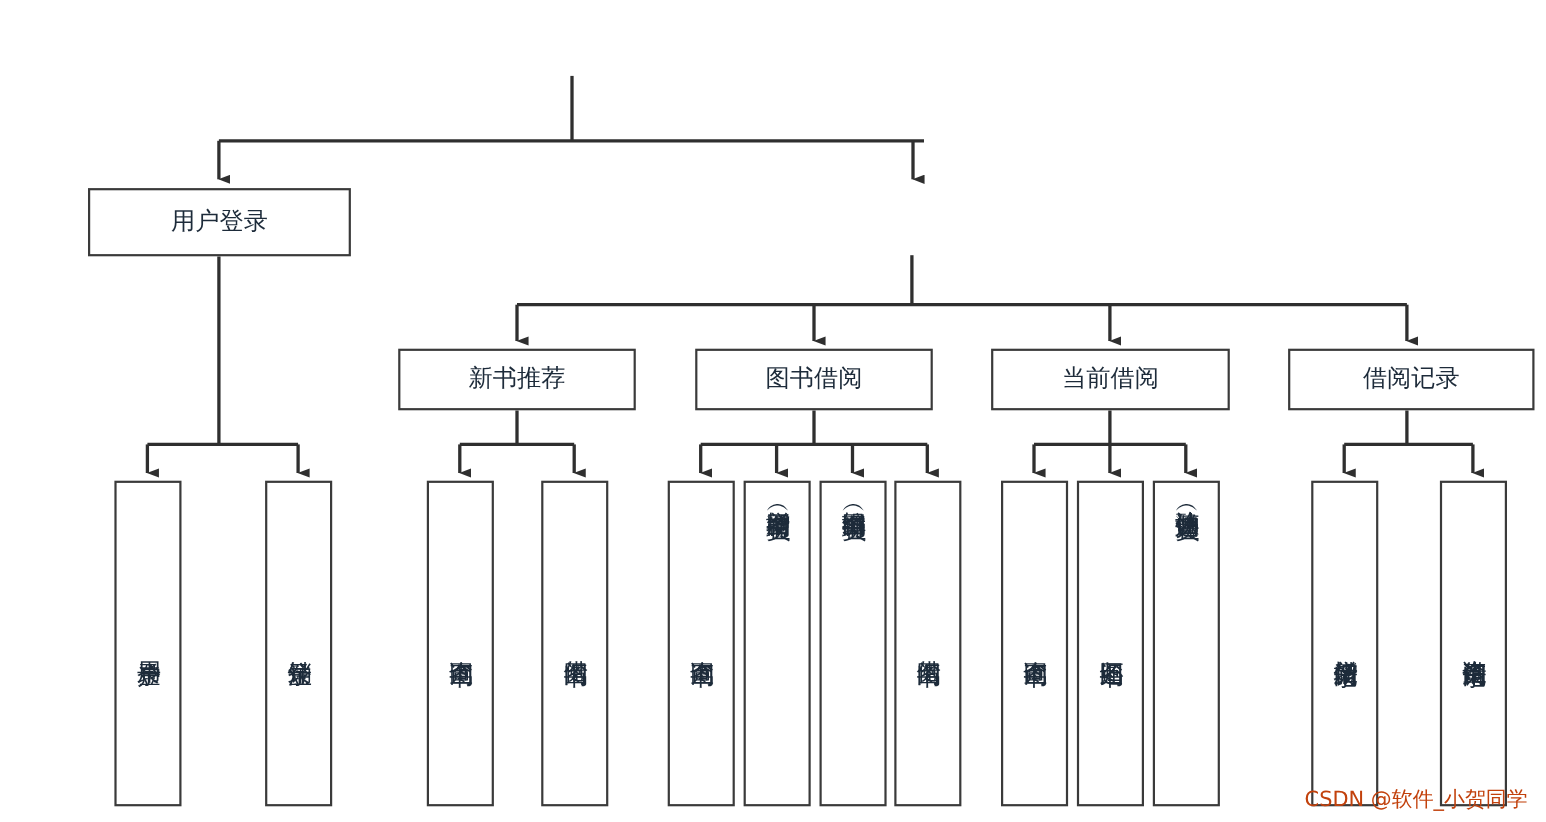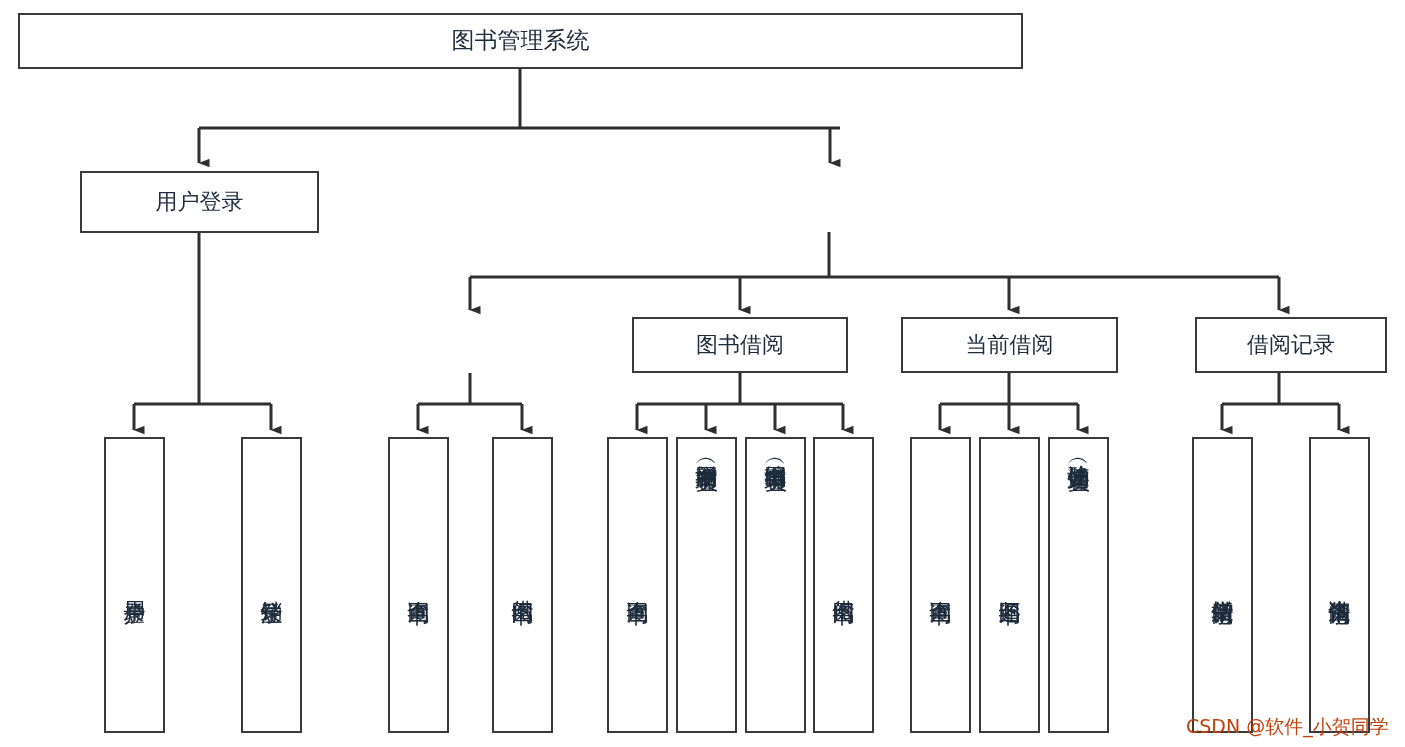--- a/index.html
+++ b/index.html
@@ -120,35 +120,35 @@
       <path d="M1009,404 L1009,430" marker-end="url(#arr)"></path>
       <path d="M1078,404 L1078,430" marker-end="url(#arr)"></path>
 
       <path d="M1279,373 L1279,404"></path>
       <path d="M1222,404 L1339,404"></path>
       <path d="M1222,404 L1222,430" marker-end="url(#arr)"></path>
       <path d="M1339,404 L1339,430" marker-end="url(#arr)"></path>
     </g>
   </svg>
 
-  <div class="node root" style="left:18px; top:13px; width:1005px; height:56px;">
-    <span class="lbl">图书管理系统</span>
-  </div>
 
   <div class="node h" style="left:80px; top:171px; width:239px; height:62px;">
     <span class="lbl">用户登录</span>
   </div>
 
+  <div class="node h" style="left:362px; top:317px; width:216px; height:56px;">
+    <span class="lbl">新书推荐</span>
+  </div>
   <div class="node h" style="left:632px; top:317px; width:216px; height:56px;">
     <span class="lbl">图书借阅</span>
   </div>
   <div class="node h" style="left:901px; top:317px; width:217px; height:56px;">
     <span class="lbl">当前借阅</span>
   </div>
-  <div class="node h" style="left:1171px; top:317px; width:192px; height:56px;margin-left:24px;">
+  <div class="node h" style="left:1171px; top:317px; width:224px; height:56px;">
     <span class="lbl">借阅记录</span>
   </div>
 
   <div class="node v" style="left:104px; top:437px; width:61px; height:296px;">
     <span class="lbl">用户登录</span>
   </div>
   <div class="node v" style="left:241px; top:437px; width:61px; height:296px;">
     <span class="lbl">注销登录</span>
   </div>
 

